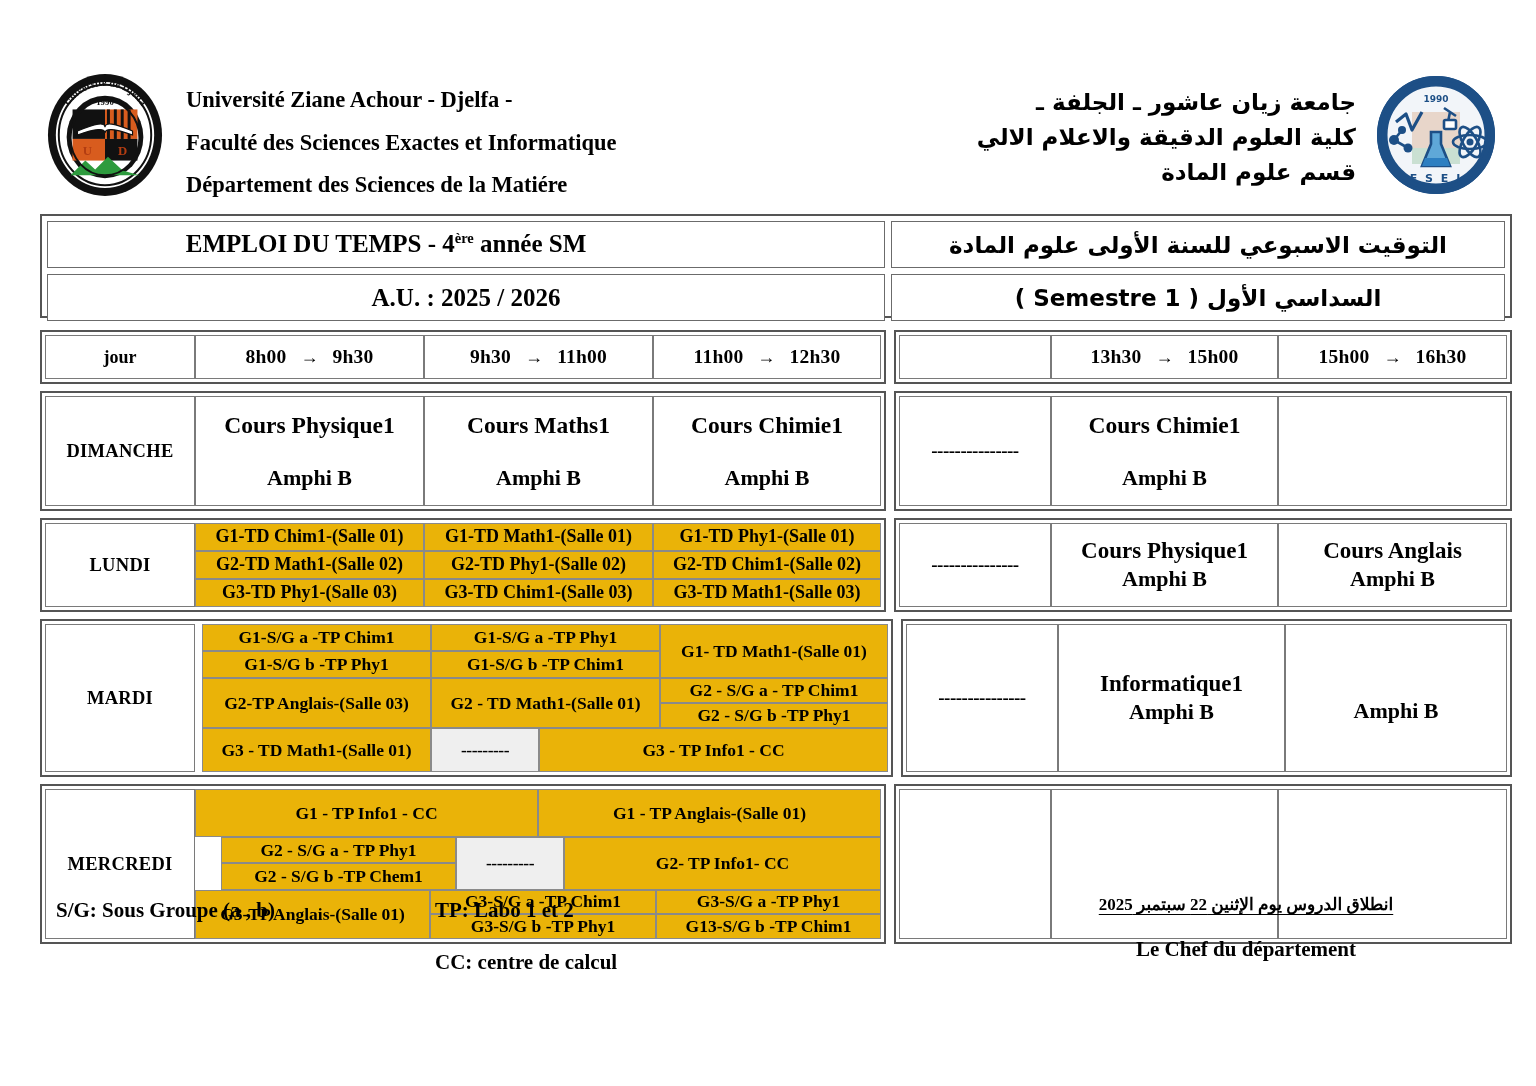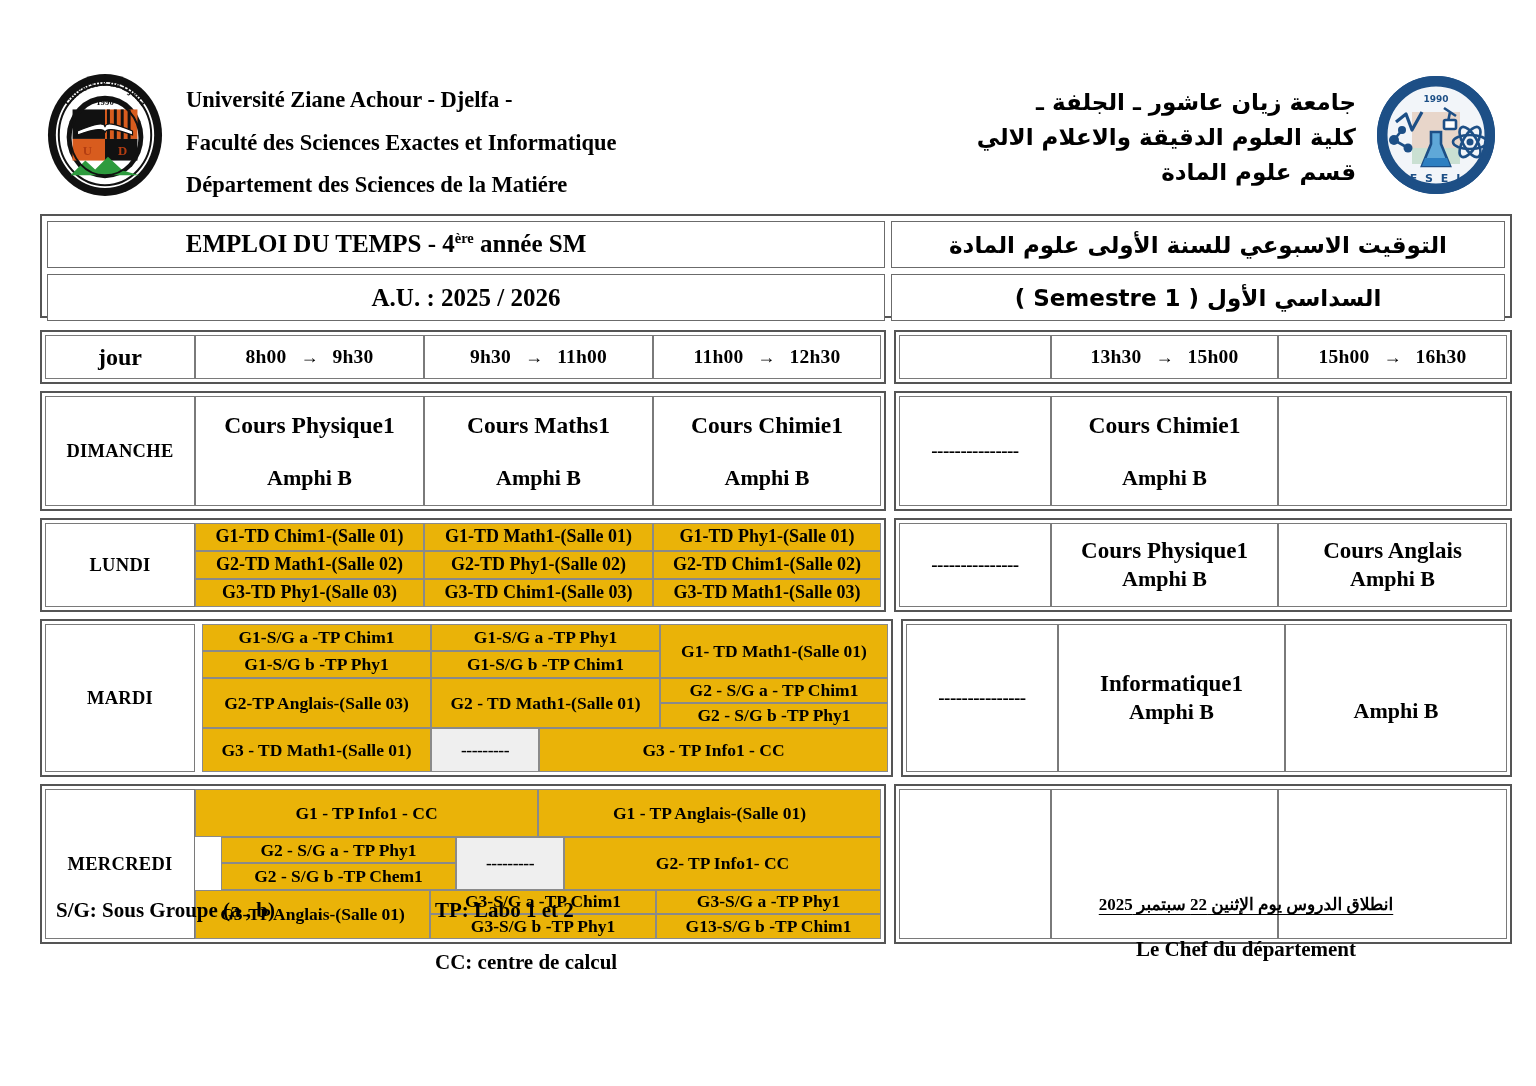--- a/index.html
+++ b/index.html
@@ -62,21 +62,21 @@
   .w-c2{flex:0 0 229px;}
   .w-c3{flex:0 0 228px;}
   
   .w-break{flex:0 0 152px;}
   .w-c4{flex:0 0 227px;}
   .w-c5{flex:1;}
 
   .hdr-row .cell{height:44px;}
   .th{font-size:19.5px;font-weight:bold;letter-spacing:.2px;white-space:nowrap;}
   .th .arw{display:inline-block;padding:0 14px;font-size:18px;}
-  .th-jour{font-size:24px;font-weight:bold;}
+  .th-jour{font-size:18px;font-weight:bold;}
 
   .daylabel{font-size:18.5px;font-weight:bold;letter-spacing:.3px;}
 
   
   .cours{flex-direction:column;justify-content:center;gap:26px;}
   .cours .l1{font-size:23.5px;font-weight:bold;white-space:nowrap;}
   .cours .l2{font-size:22px;font-weight:bold;white-space:nowrap;}
   .cours-tight{flex-direction:column;justify-content:center;gap:2px;}
   .cours-tight .l1{font-size:23px;font-weight:bold;white-space:nowrap;}
   .cours-tight .l2{font-size:22px;font-weight:bold;white-space:nowrap;}

